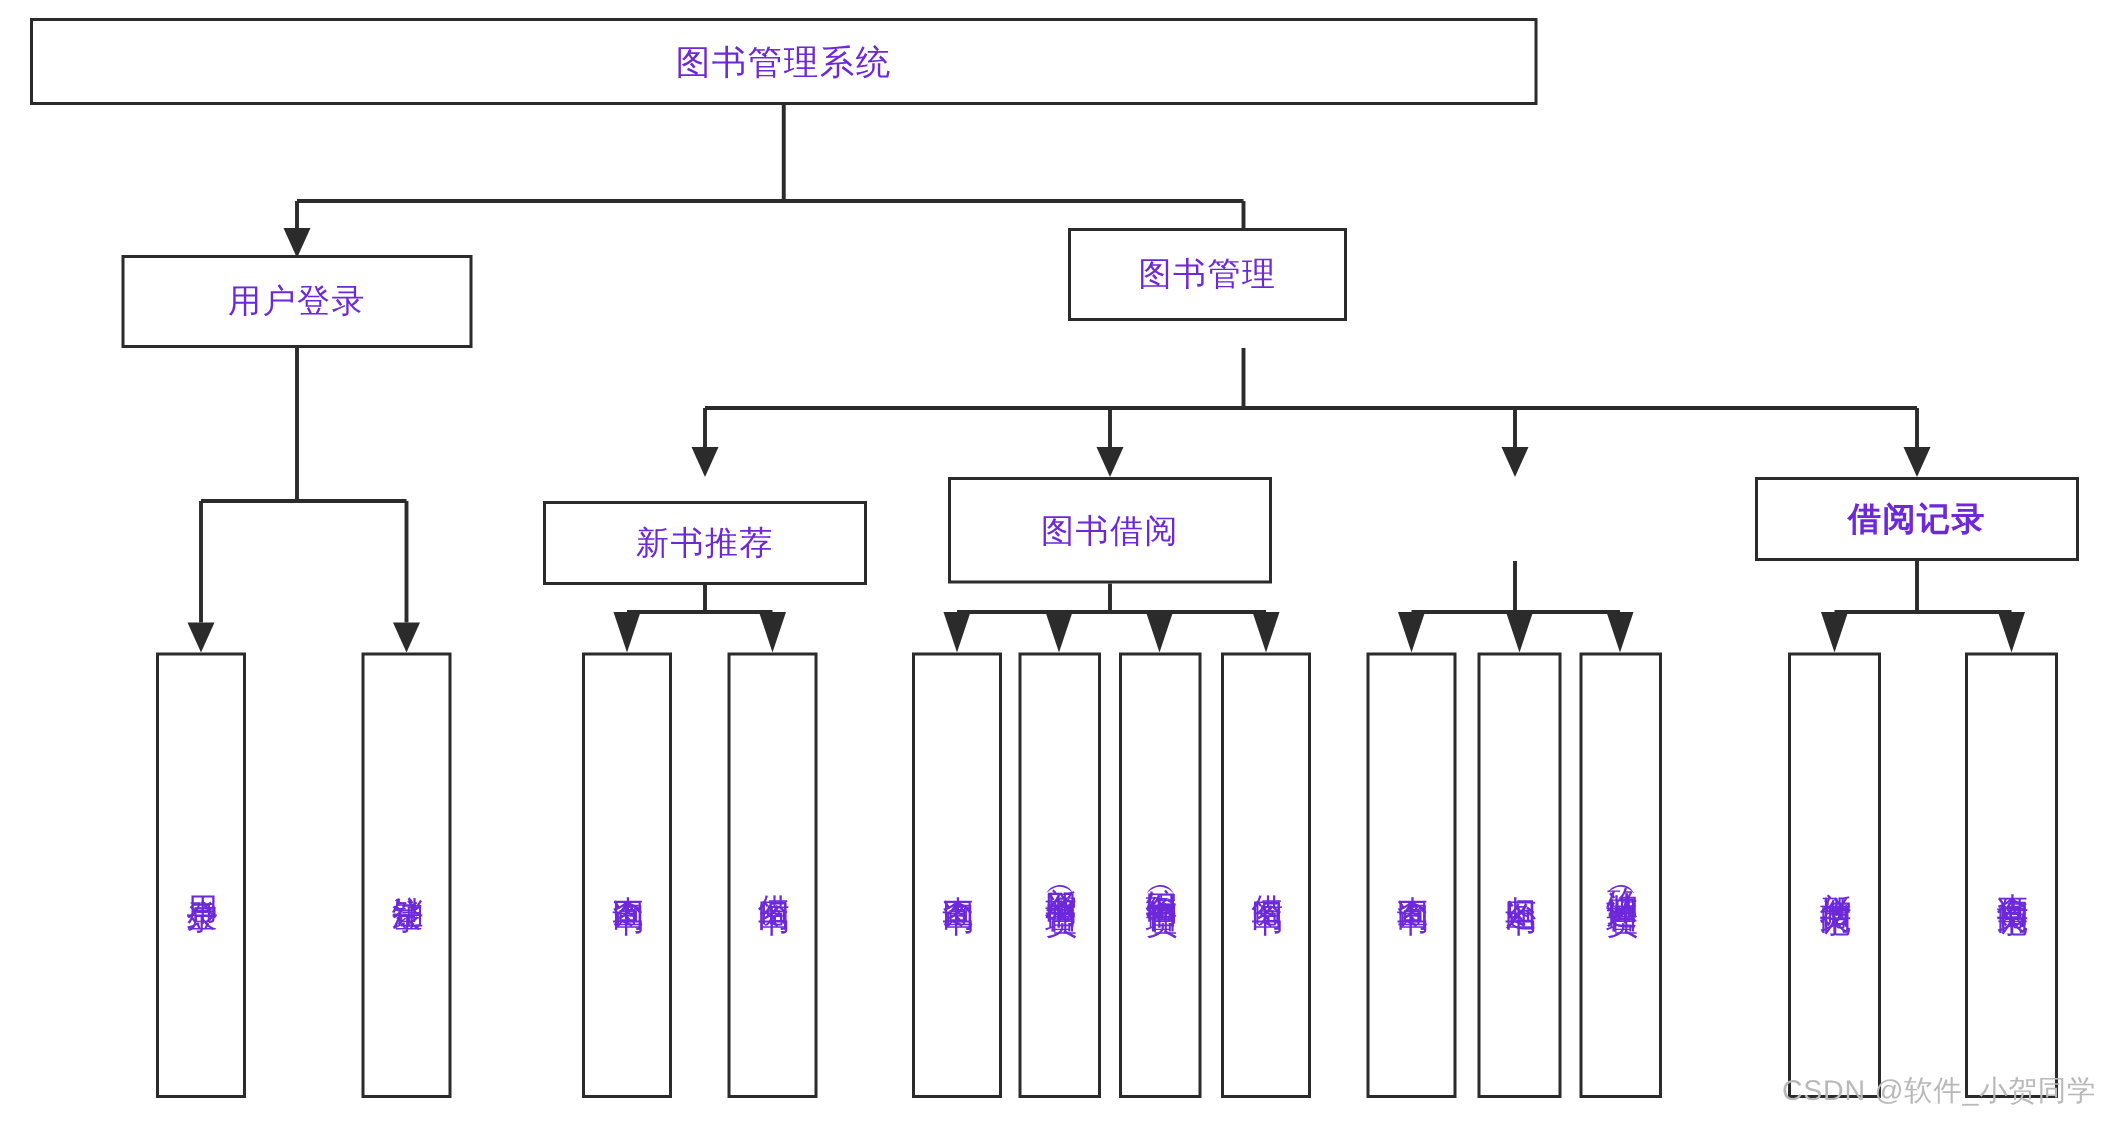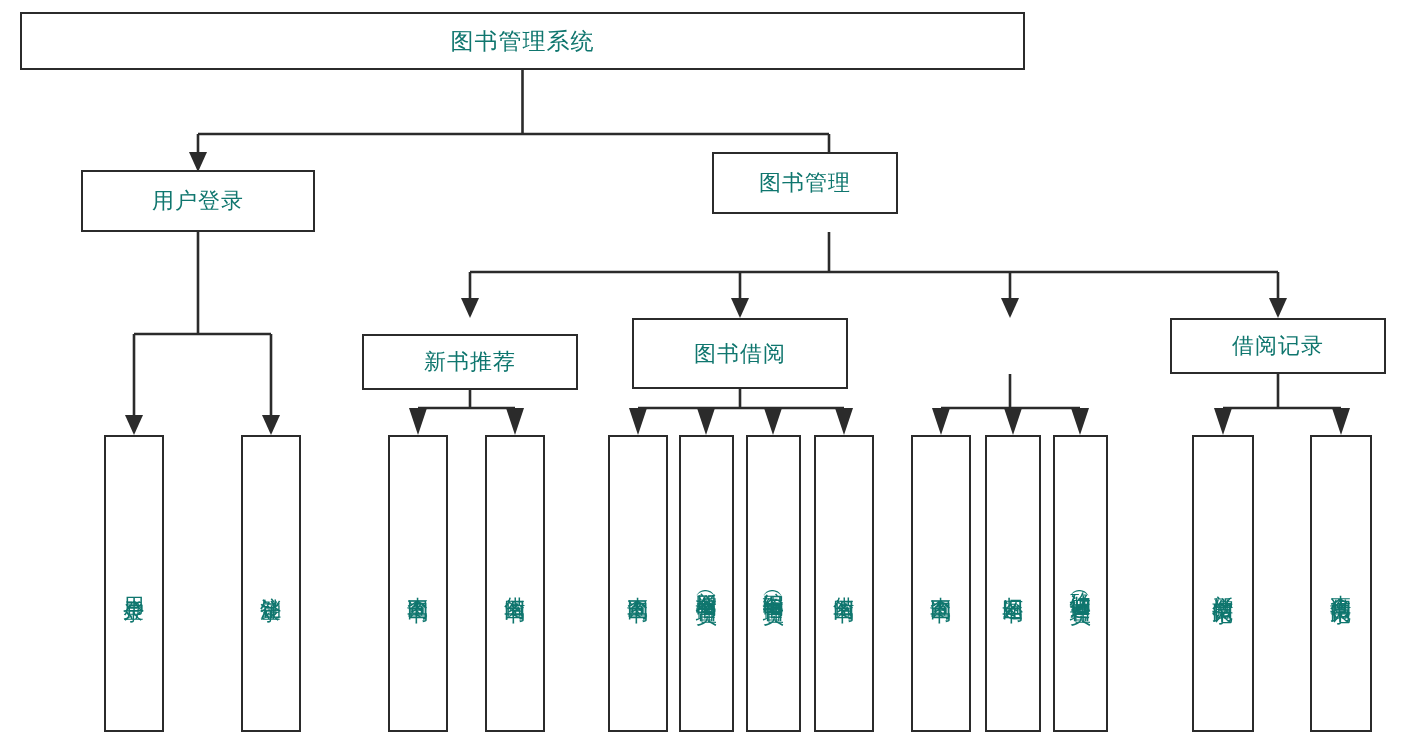--- a/index.html
+++ b/index.html
@@ -13,21 +13,21 @@
 
   
   .node{
     position:absolute;
     box-sizing:border-box;
     background:#ffffff;
     border:2.5px solid #2b2b2b;
     display:flex;
     align-items:center;
     justify-content:center;
-    color:#0f766e;
+    color:#6d28d9;
   }
   .node .lbl{
     font-size:22px;
     line-height:1.15;
     letter-spacing:1px;
     white-space:nowrap;
   }
   .node.vert .lbl{
     writing-mode:vertical-rl;
     text-orientation:upright;
@@ -109,21 +109,21 @@
   <div class="node" style="left:712px;top:152px;width:186px;height:62px;">
     <span class="lbl">图书管理</span>
   </div>
 
   <div class="node" style="left:362px;top:334px;width:216px;height:56px;">
     <span class="lbl">新书推荐</span>
   </div>
   <div class="node" style="left:632px;top:318px;width:216px;height:71px;">
     <span class="lbl">图书借阅</span>
   </div>
-  <div class="node" style="left:1170px;top:318px;width:216px;height:56px;">
+  <div class="node" style="left:1170px;top:318px;width:216px;height:56px;font-weight:bold;">
     <span class="lbl">借阅记录</span>
   </div>
 
   <div class="node vert" style="left:104px;top:435px;width:60px;height:297px;">
     <span class="lbl">用户登录</span>
   </div>
   <div class="node vert" style="left:241px;top:435px;width:60px;height:297px;">
     <span class="lbl">注销登录</span>
   </div>
   <div class="node vert" style="left:388px;top:435px;width:60px;height:297px;">
@@ -153,14 +153,15 @@
   <div class="node vert" style="left:1053px;top:435px;width:55px;height:297px;">
     <span class="lbl">确认归还（管理员）</span>
   </div>
   <div class="node vert" style="left:1192px;top:435px;width:62px;height:297px;">
     <span class="lbl">新增借阅记录</span>
   </div>
   <div class="node vert" style="left:1310px;top:435px;width:62px;height:297px;">
     <span class="lbl">查询借阅记录</span>
   </div>
 
+  <div id="watermark">CSDN @软件_小贺同学</div>
 
 </div>
 
 </body></html>

